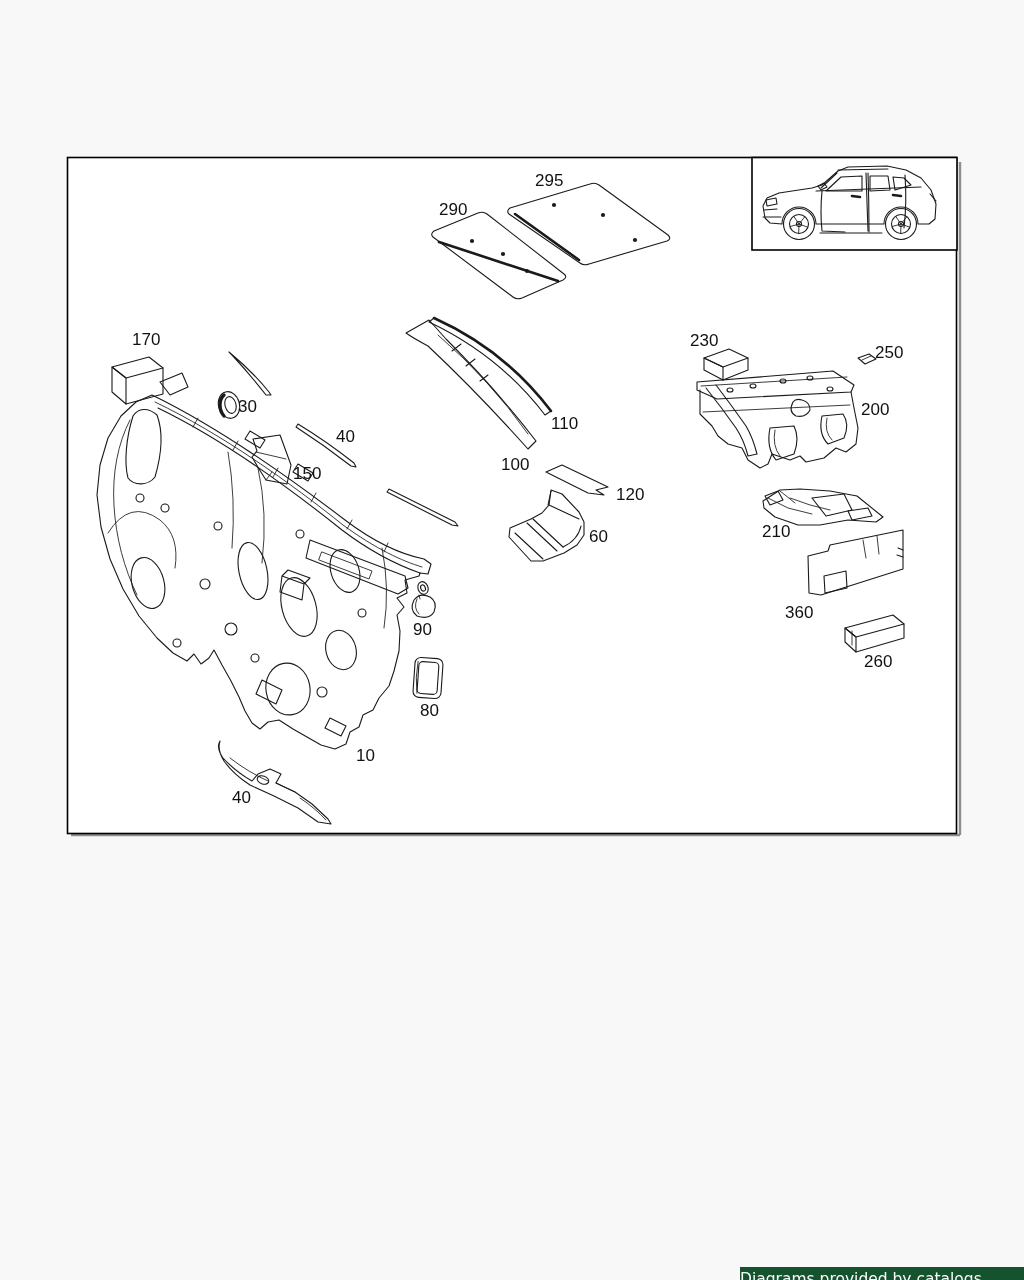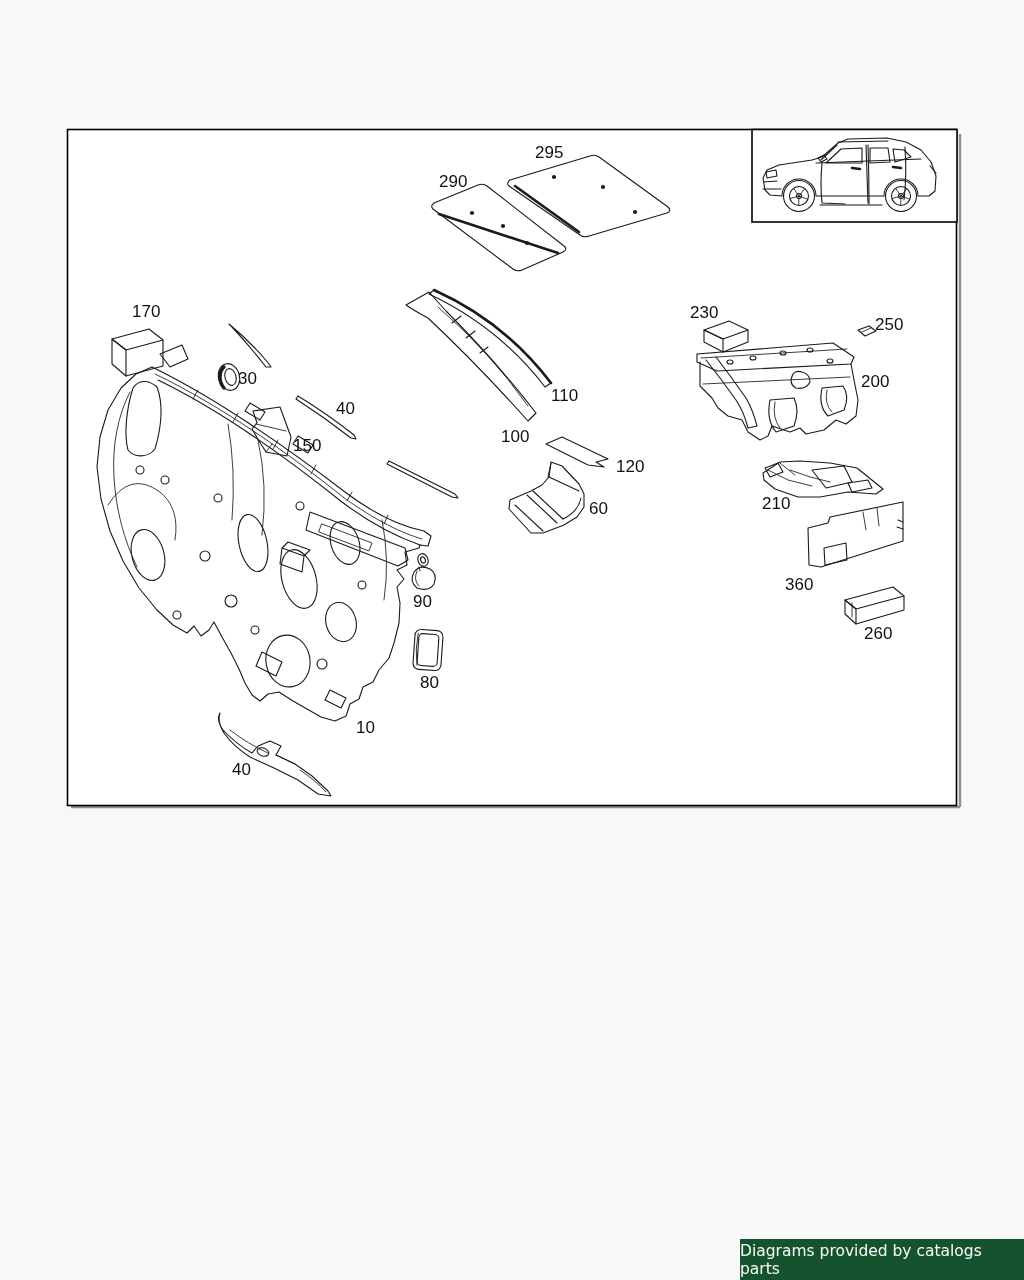--- a/index.html
+++ b/index.html
@@ -1,21 +1,21 @@
 <!DOCTYPE html>
 <html><head>
 <meta charset="utf-8">
 <style>
   html,body{margin:0;padding:0;}
   body{
     width:1024px;height:1280px;position:relative;overflow:hidden;
     background:#f8f8f8;
     font-family:"Liberation Sans",sans-serif;
   }
-  .page{position:absolute;inset:0;}
+  .page{position:absolute;inset:0;margin-top:28px;}
   svg.artwork{position:absolute;left:0;top:0;}
   .ln{fill:none;stroke:#1a1a1a;stroke-width:1.1;stroke-linejoin:round;stroke-linecap:round;}
   .thin{stroke-width:0.85;}
   .bold{stroke-width:2.6;}
   .dot{fill:#1a1a1a;stroke:none;}
   .frame-rect{fill:#ffffff;stroke:#000000;stroke-width:1.6;}
   .shadow{stroke:#8e8e8e;stroke-width:2.4;fill:none;}
   .part-label{
     position:absolute;font-size:17px;line-height:1.05;color:#111;
     white-space:nowrap;letter-spacing:0;

